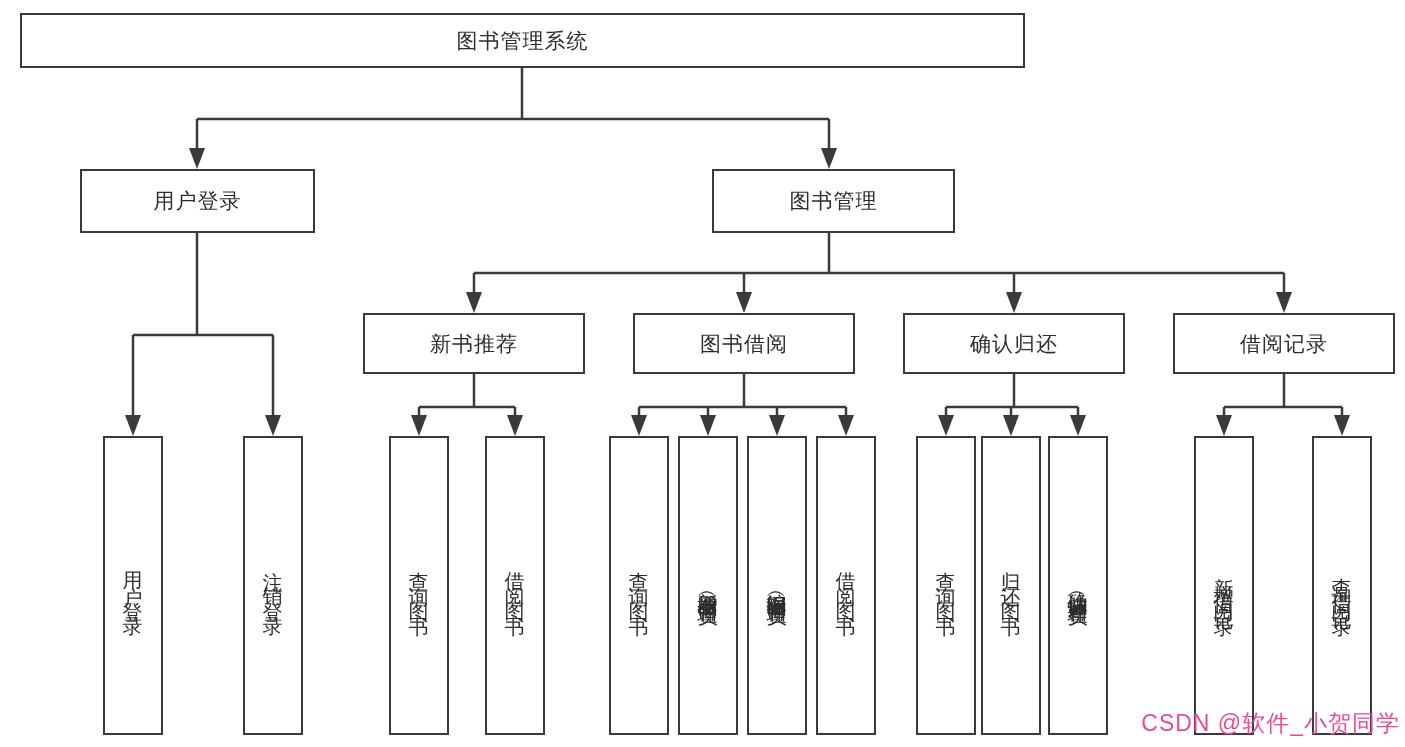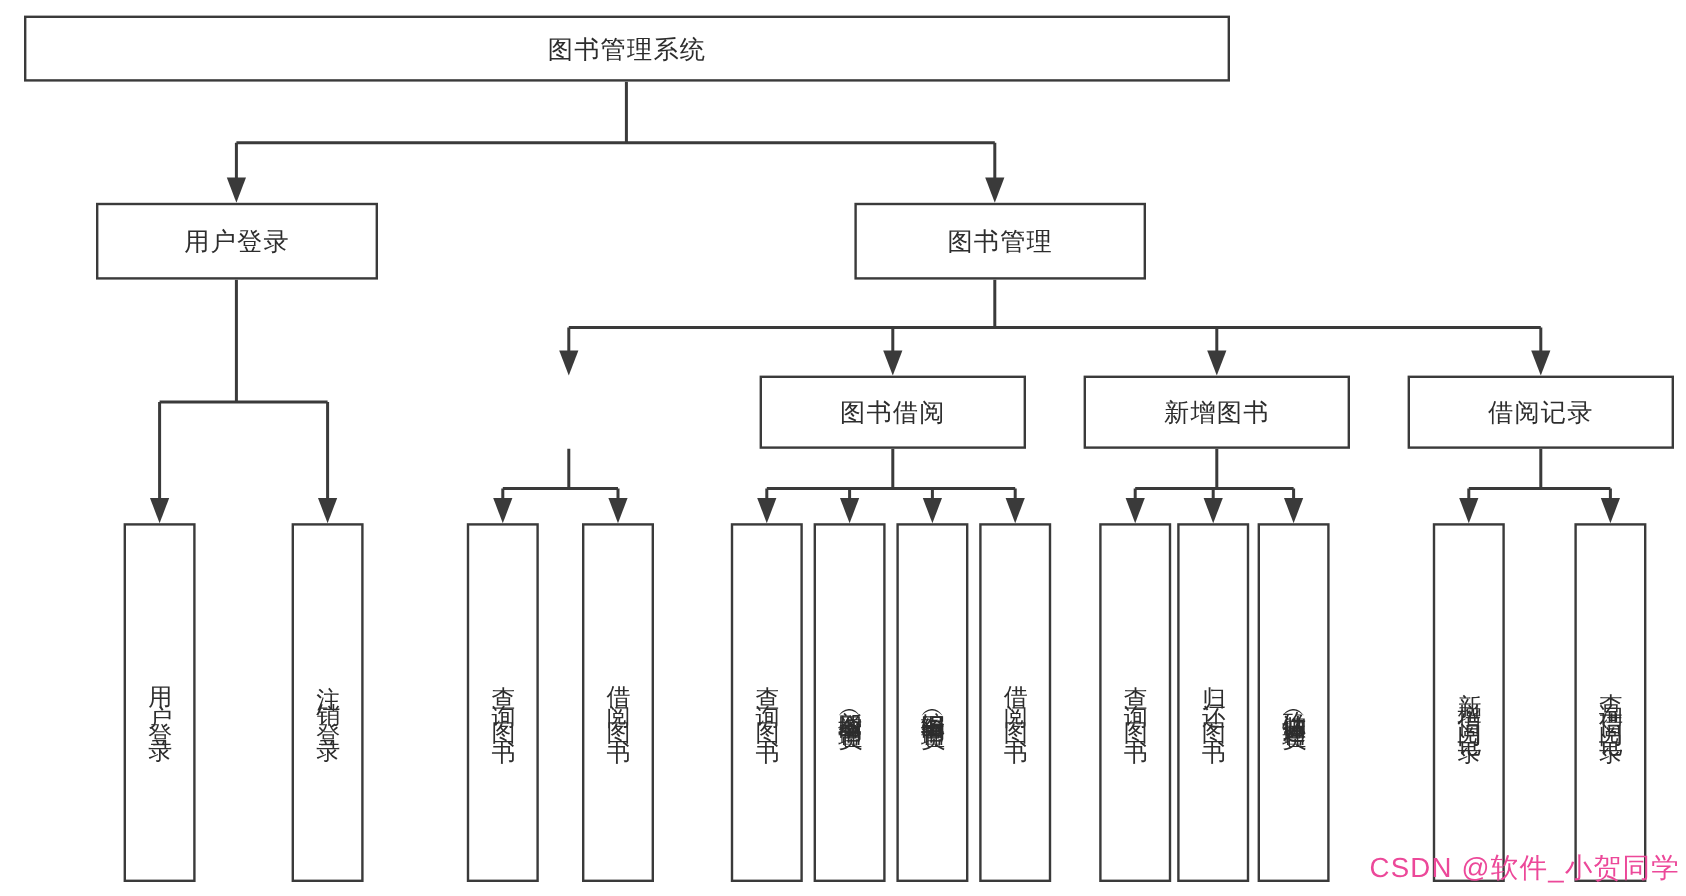--- a/index.html
+++ b/index.html
@@ -74,22 +74,23 @@
       <polygon fill="#3a3a3a" stroke="none" points="1216,415 1232,415 1224,436"></polygon>
       <polygon fill="#3a3a3a" stroke="none" points="1334,415 1350,415 1342,436"></polygon>
     </g>
   </svg>
 
   <div class="node h-node" style="left:20px;top:13px;width:1005px;height:55px;">图书管理系统</div>
 
   <div class="node h-node" style="left:80px;top:169px;width:235px;height:64px;">用户登录</div>
   <div class="node h-node" style="left:712px;top:169px;width:243px;height:64px;">图书管理</div>
 
+  <div class="node h-node" style="left:363px;top:313px;width:222px;height:61px;">新书推荐</div>
   <div class="node h-node" style="left:633px;top:313px;width:222px;height:61px;">图书借阅</div>
-  <div class="node h-node" style="left:903px;top:313px;width:222px;height:61px;">新增图书</div>
+  <div class="node h-node" style="left:903px;top:313px;width:222px;height:61px;">确认归还</div>
   <div class="node h-node" style="left:1173px;top:313px;width:222px;height:61px;">借阅记录</div>
 
   <div class="node leaf ls-l" style="left:103px;">
       <span>用户登录</span>
     </div>
   <div class="node leaf ls-l" style="left:243px;">
       <span>注销登录</span>
     </div>
 
   <div class="node leaf ls-l" style="left:389px;">

